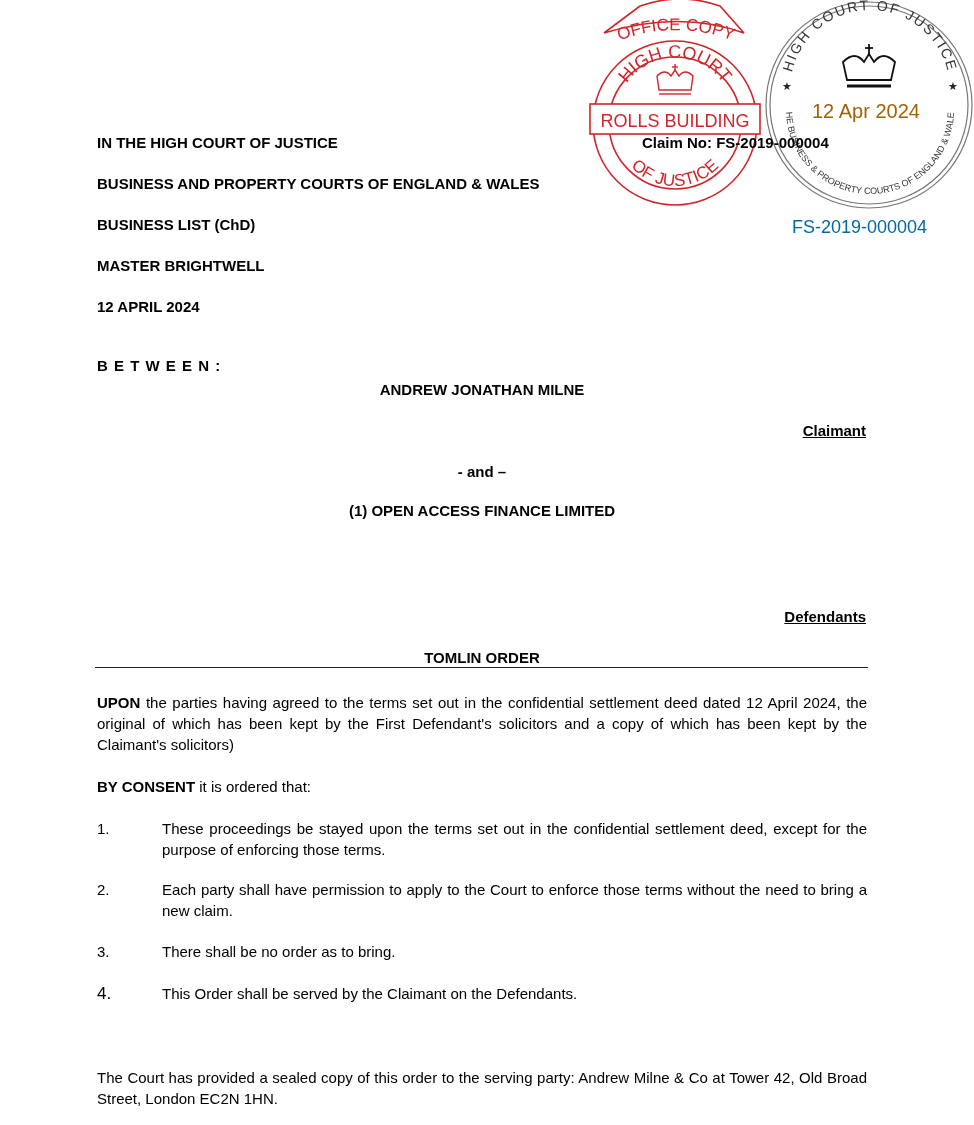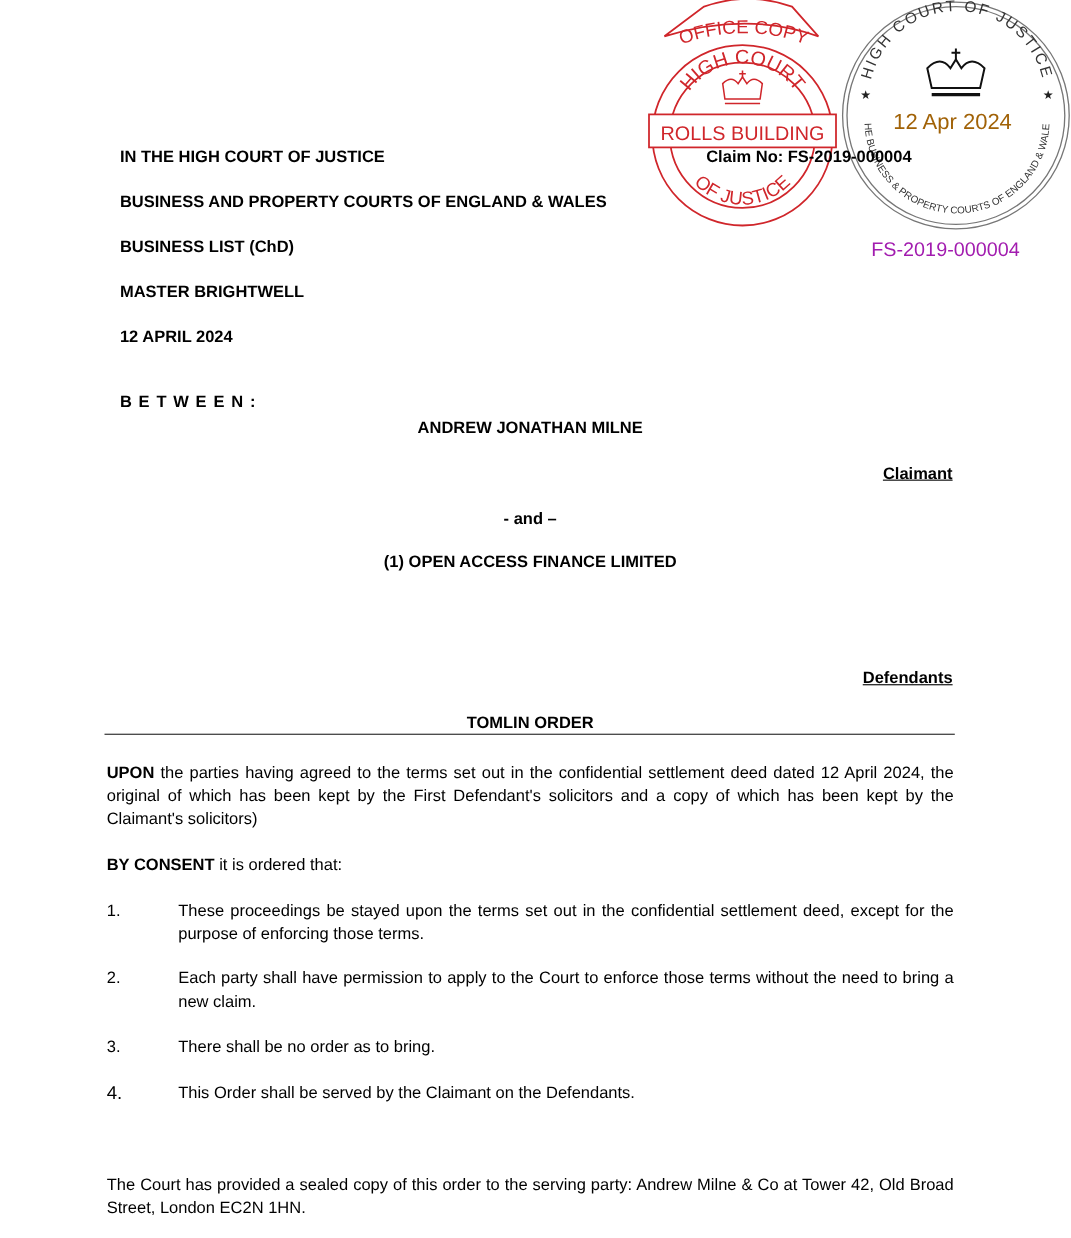--- a/index.html
+++ b/index.html
@@ -1,32 +1,32 @@
 <!DOCTYPE html>
 <html><head>
   <meta charset="utf-8">
   <style>
     html, body { margin: 0; padding: 0; background: #ffffff; }
     body {
       width: 974px; height: 1125px; position: relative; overflow: hidden;
       font-family: "Liberation Sans", sans-serif; color: #000;
     }
-    .abs { position: absolute; margin-left: 12px; }
+    .abs { position: absolute; }
     .hdr { font-weight: bold; font-size: 15px; left: 97px; letter-spacing: 0; }
     .center { position: absolute; left: 97px; width: 770px; text-align: center; font-weight: bold; font-size: 15px; }
     .right { position: absolute; left: 97px; width: 769px; text-align: right; font-weight: bold; font-size: 15px; text-decoration: underline; }
     .body-text { position: absolute; left: 97px; width: 770px; font-size: 15px; line-height: 21px; text-align: justify; }
     .item { position: absolute; left: 97px; width: 770px; font-size: 15px; line-height: 21px; }
     .item .num { position: absolute; left: 0; top: 0; }
     .item .txt { position: absolute; left: 65px; width: 705px; text-align: justify; }
     .rule { position: absolute; left: 95px; width: 773px; top: 667px; height: 0; border-top: 1.5px solid #222; }
     .stamp-red { position: absolute; left: 580px; top: 0; width: 190px; height: 215px; }
     .stamp-grey { position: absolute; left: 762px; top: 0; width: 212px; height: 212px; }
     .claim-no { position: absolute; left: 642px; top: 134px; font-weight: bold; font-size: 15px; }
-    .claim-below { position: absolute; left: 792px; top: 217px; font-size: 18px; color: #a21caf; }
+    .claim-below { position: absolute; left: 792px; top: 217px; font-size: 18px; color: #0369a1; }
     .stamp-date { position: absolute; left: 812px; top: 100px; font-size: 20px; color: #a16207; }
   </style>
 </head>
 <body>
 
 <div class="stamp-red">
   <svg width="190" height="215" viewBox="0 0 190 215">
     <defs>
       <path id="redUpper" d="M 38 105 A 58 58 0 0 1 152 105"></path>
       <path id="redLower" d="M 40 150 A 60 60 0 0 0 150 150"></path>

